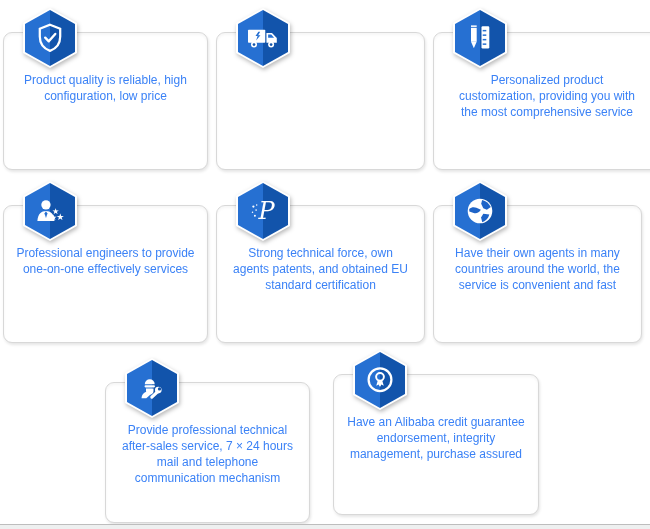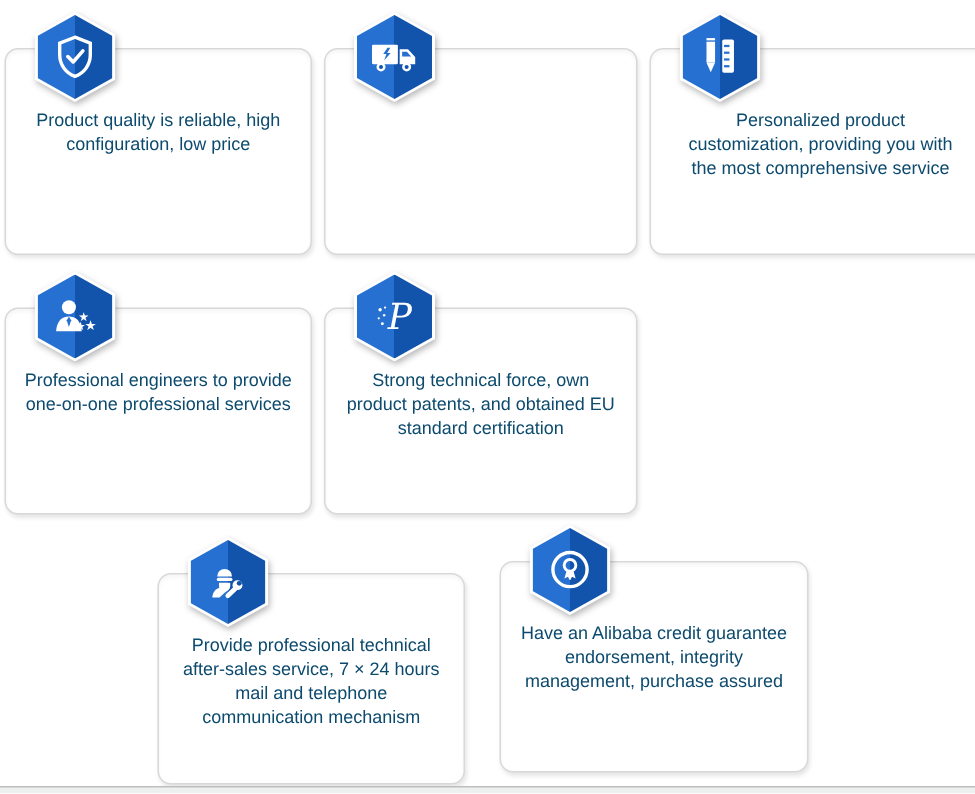--- a/index.html
+++ b/index.html
@@ -45,21 +45,21 @@
     display:flex;align-items:center;justify-content:center;
   }
   .glyph{width:36px;height:36px;display:block;}
   .card-text{
     margin:0 auto;
     padding-top:39px;
     max-width:182px;
     text-align:center;
     font-size:12px;
     line-height:16px;
-    color:#0c4a6e;
+    color:#3b82f6;
   }
   .bottom-band{
     position:absolute;
     left:0;bottom:0;
     width:650px;height:5px;
     background:#eef0f0;
     border-top:1px solid #bdbdbd;
     box-sizing:border-box;
   }
 </style>
@@ -129,41 +129,56 @@
           <circle cx="9.3" cy="7.9" r="3.1" fill="#ffffff"></circle>
           <path d="M3.6 18.6 C3.9 13.8 6.4 12 9.3 12 C12.2 12 14.7 13.8 15 18.6 Z" fill="#ffffff"></path>
           <path d="M9.3 12.1 L10.3 13.7 L9.3 16.7 L8.3 13.7 Z" fill="#2670d2"></path>
           <text x="13.4" y="13.8" font-size="5.4" fill="#ffffff" font-family="DejaVu Sans, sans-serif">★</text>
           <text x="12.2" y="18" font-size="5" fill="#ffffff" font-family="DejaVu Sans, sans-serif">★</text>
           <text x="16.2" y="17.8" font-size="6" fill="#ffffff" font-family="DejaVu Sans, sans-serif">★</text>
         </svg>
       </div>
         </div>
     </div>
-    <p class="card-text">Professional engineers to provide one-on-one professional services</p>
+    <p class="card-text">Professional engineers to provide one-on-one effectively services</p>
   </div>
 
   <div class="card c5">
     <div class="hex-wrap">
       <div class="hex-outer">
           <div class="hex-inner">
         <svg class="glyph" viewBox="0 0 24 24">
           <text x="9" y="17.6" font-size="16" font-style="italic" fill="#ffffff" font-family="DejaVu Serif, serif">P</text>
           <circle cx="5.6" cy="9" r="0.75" fill="#ffffff"></circle>
           <circle cx="7.8" cy="8" r="0.5" fill="#ffffff"></circle>
           <circle cx="7.4" cy="11.4" r="0.55" fill="#ffffff"></circle>
           <circle cx="5" cy="12.8" r="0.5" fill="#ffffff"></circle>
           <circle cx="6.6" cy="15.2" r="0.65" fill="#ffffff"></circle>
         </svg>
       </div>
         </div>
     </div>
-    <p class="card-text">Strong technical force, own product patents, and obtained EU standard certification</p>
-  </div>
-
+    <p class="card-text">Strong technical force, own agents patents, and obtained EU standard certification</p>
+  </div>
+
+  <div class="card c6">
+    <div class="hex-wrap">
+      <div class="hex-outer">
+          <div class="hex-inner">
+        <svg class="glyph" viewBox="0 0 24 24">
+          <circle cx="12" cy="12" r="8.2" fill="#ffffff"></circle>
+          <path d="M4.8 10.6 C6.3 9.4 8 9.2 9.6 9.9 L12.6 11.2 C11.5 13 9.7 13.8 7.8 13.3 L4.9 12.4 Z" fill="#1e64c8"></path>
+          <path d="M13.4 4.6 C16 5.2 18.2 7 19.2 9.4 L16.6 11.2 L14.2 10.1 L12.8 7.2 Z" fill="#1e64c8"></path>
+          <path d="M14.2 13.8 L18.2 14.3 C17.6 16.8 15.9 18.7 13.5 19.5 L12.7 16.3 Z" fill="#1e64c8"></path>
+        </svg>
+      </div>
+        </div>
+    </div>
+    <p class="card-text">Have their own agents in many countries around the world, the service is convenient and fast</p>
+  </div>
 
   <div class="card c7">
     <div class="hex-wrap">
       <div class="hex-outer">
           <div class="hex-inner">
         <svg class="glyph" viewBox="0 0 24 24">
           <path d="M7.2 9.5 A3.3 3.3 0 0 1 13.8 9.5 Z" fill="#ffffff"></path>
           <rect x="7" y="10.1" width="7" height="1.5" rx="0.75" fill="#ffffff"></rect>
           <path d="M8 12.3 H13 V13.8 A2.5 2.5 0 0 1 8 13.8 Z" fill="#ffffff"></path>
           <path d="M5 18.9 C5.3 15.6 7.4 14.2 10.4 14.2 L11.4 16 L8.2 18.9 Z" fill="#ffffff"></path>

